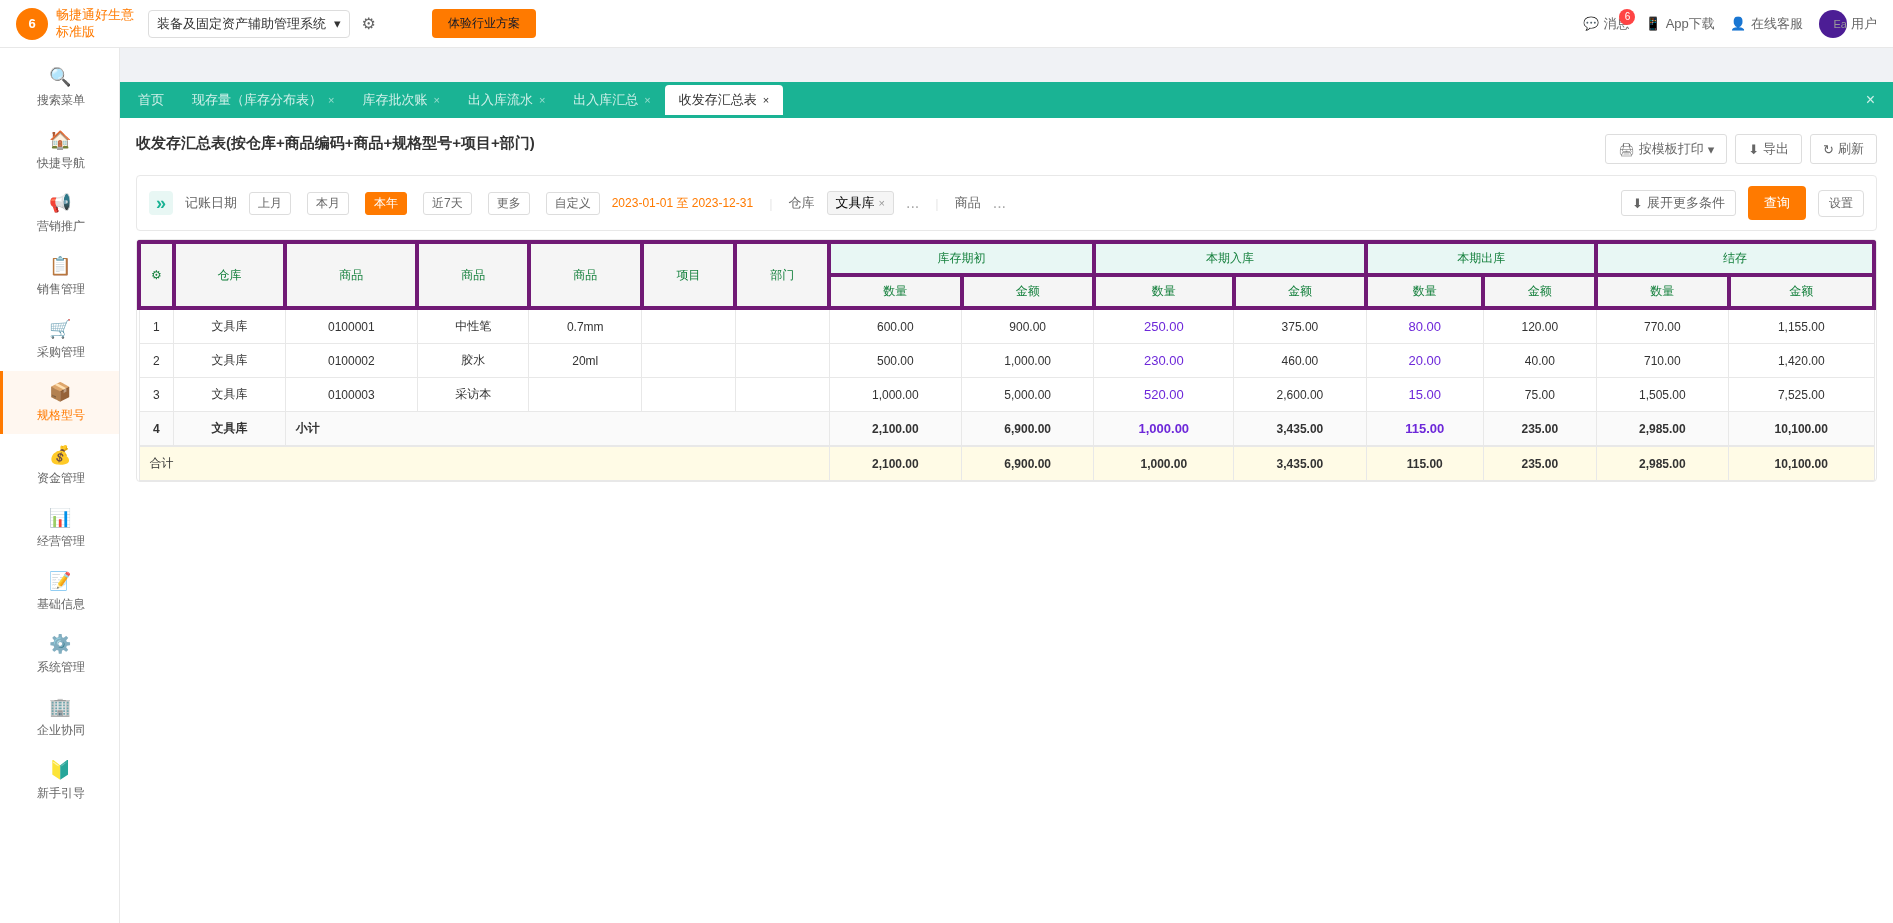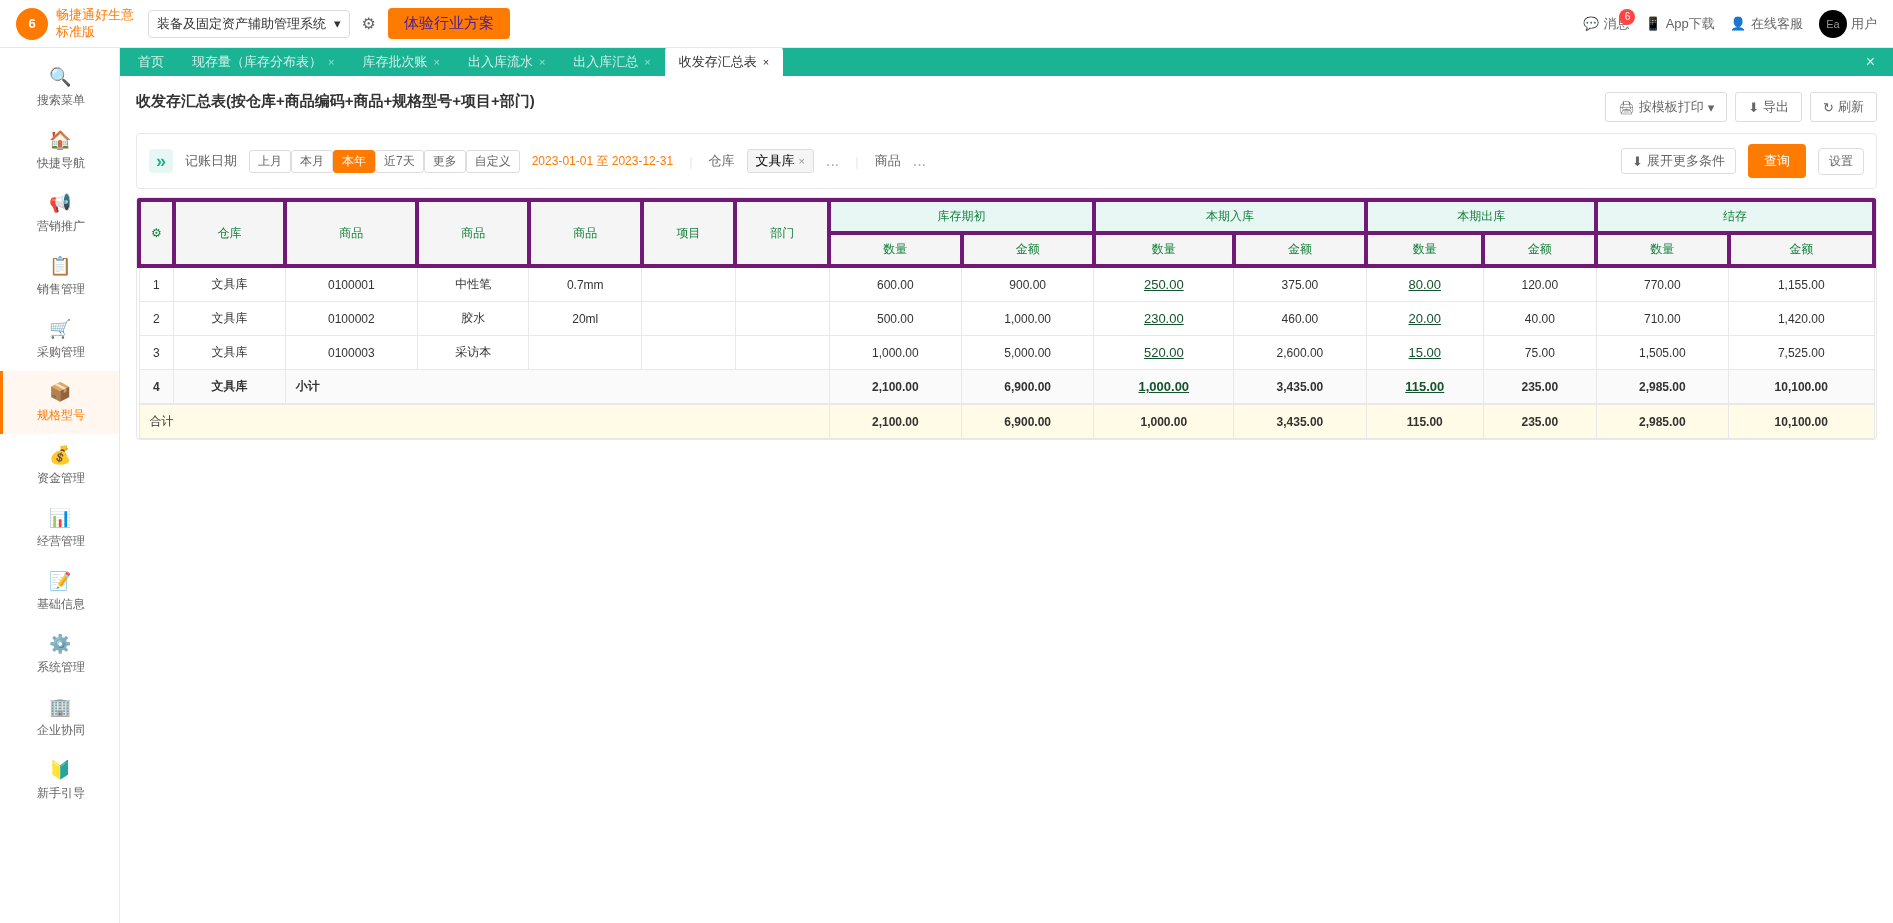--- a/index.html
+++ b/index.html
@@ -10,74 +10,74 @@
       display: flex; align-items: center; background: #fff; height: 48px;
       padding: 0 16px; border-bottom: 1px solid #e8e8e8; flex-shrink: 0;
       justify-content: space-between;
     }
     .top-header-left { display: flex; align-items: center; gap: 12px; }
     .logo-area { display: flex; align-items: center; gap: 8px; width: 120px; }
     .logo-icon { width: 32px; height: 32px; background: #ff7a00; border-radius: 50%; display: flex; align-items: center; justify-content: center; color: #fff; font-weight: bold; font-size: 14px; }
     .logo-text { font-size: 12px; color: #ff7a00; line-height: 1.3; }
     .system-selector { border: 1px solid #ddd; border-radius: 4px; padding: 4px 8px; color: #333; cursor: pointer; display: flex; align-items: center; gap: 8px; }
     .settings-icon { color: #666; cursor: pointer; font-size: 16px; }
-    .trial-btn { background: #ff7a00; color: #4c1d95; border: none; border-radius: 4px; padding: 6px 16px; cursor: pointer; font-size: 15px; }
+    .trial-btn { background: #ff7a00; color: #0f172a; border: none; border-radius: 4px; padding: 6px 16px; cursor: pointer; font-size: 12px; margin-left: 44px; }
     .top-header-right { display: flex; align-items: center; gap: 16px; color: #666; }
     .top-right-item { display: flex; align-items: center; gap: 4px; cursor: pointer; position: relative; }
     .badge { background: #ff4444; color: #fff; border-radius: 50%; width: 16px; height: 16px; font-size: 10px; display: flex; align-items: center; justify-content: center; position: absolute; top: -6px; right: -6px; }
-    .user-avatar { width: 28px; height: 28px; background: #000000; border-radius: 50%; display: flex; align-items: center; justify-content: center; color: #999; }
+    .user-avatar { width: 28px; height: 28px; background: #4c1d95; border-radius: 50%; display: flex; align-items: center; justify-content: flex-end; color: #999; }
 
     
     .main-layout { display: flex; flex: 1; overflow: hidden; }
 
     
     .sidebar { width: 120px; background: #fff; border-right: 1px solid #e8e8e8; display: flex; flex-direction: column; padding-top: 8px; flex-shrink: 0; }
     .sidebar-item { display: flex; flex-direction: column; align-items: center; padding: 10px 4px; cursor: pointer; color: #666; gap: 4px; border-left: 3px solid transparent; }
     .sidebar-item.active { background: #fff7f0; color: #ff7a00; border-left: 3px solid #ff7a00; }
     .sidebar-icon { font-size: 18px; }
     .sidebar-label { font-size: 12px; }
 
     
     .content-area { flex: 1; display: flex; flex-direction: column; overflow: hidden; }
 
     
-    .tab-bar { background: #1ab394; display: flex; align-items: center; height: 28px; padding: 0 4px; flex-shrink: 0; }
+    .tab-bar { background: #1ab394; display: flex; align-items: center; height: 36px; padding: 0 4px; flex-shrink: 0; margin-top: 34px; }
     .tab-item { display: flex; align-items: center; gap: 6px; padding: 6px 14px; cursor: pointer; color: rgba(255,255,255,0.8); border-radius: 4px 4px 0 0; font-size: 13px; white-space: nowrap; }
     .tab-item.active { background: #fff; color: #333; }
     .tab-item .tab-close { font-size: 11px; opacity: 0.7; }
     .tab-item.active .tab-close { opacity: 1; }
 
     
     .page-content { flex: 1; overflow: auto; background: #fff; padding: 16px; }
 
     
     .page-title { font-size: 15px; font-weight: bold; color: #333; margin-bottom: 12px; text-align: center; }
 
     
     .filter-bar { display: flex; align-items: center; gap: 12px; margin-bottom: 8px; padding: 10px 12px; background: #fff; border: 1px solid #e8e8e8; border-radius: 4px; flex-wrap: wrap; }
     .filter-toggle { color: #1ab394; cursor: pointer; font-size: 18px; font-weight: bold; background: #e8f7f4; border: none; border-radius: 4px; width: 24px; height: 24px; display: flex; align-items: center; justify-content: center; }
     .filter-label { color: #666; white-space: nowrap; }
-    .date-btns { display: flex; gap: 0; }
+    .date-btns { display: flex; gap: 16px; }
     .date-btn { padding: 2px 8px; border: 1px solid #ddd; border-radius: 3px; cursor: pointer; color: #666; background: #fff; font-size: 12px; }
     .date-btn.active { background: #ff7a00; color: #fff; border-color: #ff7a00; }
     .date-range { color: #ff7a00; font-size: 12px; }
     .warehouse-tag { background: #f5f5f5; border: 1px solid #ddd; border-radius: 3px; padding: 2px 8px; display: flex; align-items: center; gap: 4px; }
     .tag-close { cursor: pointer; color: #999; font-size: 11px; }
     .filter-more { color: #aaa; cursor: pointer; font-size: 16px; }
     .expand-btn { display: flex; align-items: center; gap: 4px; color: #666; cursor: pointer; font-size: 12px; border: 1px solid #ddd; border-radius: 3px; padding: 3px 10px; background: #fff; }
     .toolbar-btn { display: flex; align-items: center; gap: 4px; padding: 5px 12px; border: 1px solid #ddd; border-radius: 3px; cursor: pointer; background: #fff; color: #666; font-size: 12px; }
 
     
     .table-wrapper { border: 1px solid #e8e8e8; border-radius: 4px; overflow: auto; }
     table { width: 100%; border-collapse: collapse; min-width: 1200px; }
     thead tr th { background: #f5f5f5; padding: 6px 10px; text-align: center; border: 4px solid #701a75; color: #15803d; font-weight: 500; font-size: 12px; white-space: nowrap; }
     thead tr th.group-header { background: #e8f7f4; text-align: center; }
     tbody tr td { padding: 8px 10px; border: 1px solid #e8e8e8; color: #333; text-align: center; font-size: 12px; white-space: nowrap; }
     tbody tr.subtotal td { background: #fafafa; font-weight: bold; }
-    .link-text { color: #14532d; text-decoration: underline; cursor: pointer; text-align: right; }
+    .link-text { color: #6d28d9; cursor: pointer; text-align: right; }
     .settings-col { width: 32px; }
 
     
     .table-footer { background: #fffbe6; border-top: 2px solid #e8e8e8; }
     .table-footer td { padding: 8px 10px; border: 1px solid #e8e8e8; font-weight: bold; color: #333; font-size: 12px; text-align: center; }
     .query-btn { background: #ff7a00; color: #fff; border: none; border-radius: 4px; padding: 8px 16px; cursor: pointer; font-size: 13px; }
     .settings-text-btn { background: #fff; color: #666; border: 1px solid #ddd; border-radius: 4px; padding: 4px 10px; cursor: pointer; font-size: 12px; }
   </style>
 </head>
 <body>

